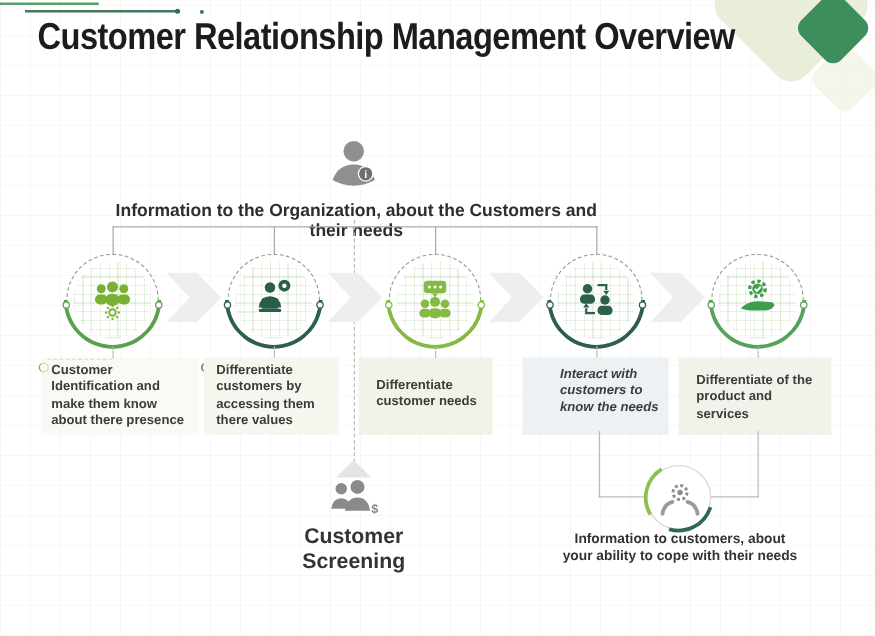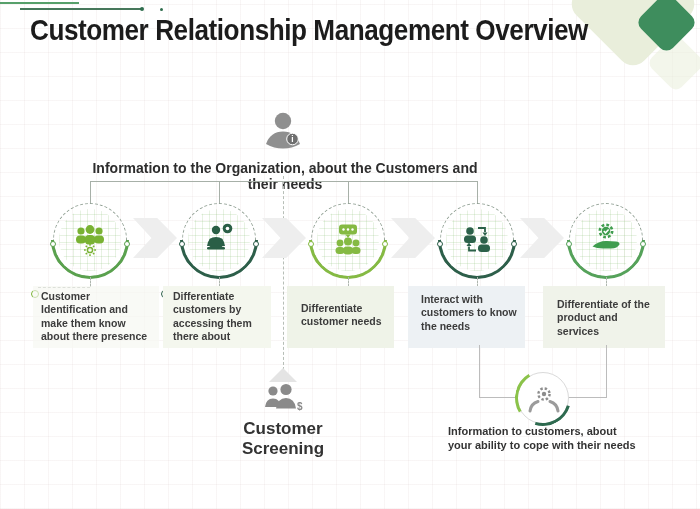--- a/index.html
+++ b/index.html
@@ -58,21 +58,21 @@
   .tbox .txt{font-size:10.5px;font-weight:700;color:#3c3c3c;line-height:1.28;}
   
   .up-tri{left:269px;top:368px;width:0;height:0;border-left:14px solid transparent;border-right:14px solid transparent;border-bottom:14px solid #e4e4e4;}
   .screen-icon{left:259px;top:383px;}
   .screen-label{left:218px;top:419px;width:130px;text-align:center;font-size:17px;font-weight:700;color:#333;}
   
   .br-line{background:#bcbcbc;}
   .gear-circle{left:517px;top:372px;width:52px;height:52px;border:1px solid #dadada;border-radius:50%;background:#fff;box-sizing:border-box;}
   .garc1{position:absolute;inset:-3px;border:3.5px solid transparent;border-left-color:#8bc34a;border-radius:50%;transform:rotate(14deg);}
   .garc2{position:absolute;inset:-3px;border:3.5px solid transparent;border-bottom-color:#2d6a4f;border-radius:50%;transform:rotate(-28deg);}
-  .br-label{left:448px;top:424px;width:192px;font-size:11px;font-weight:700;color:#333;line-height:1.3;}
+  .br-label{left:448px;top:424px;width:192px;text-align:center;font-size:11px;font-weight:700;color:#333;line-height:1.3;}
 </style>
 </head>
 <body>
 
 <div class="slide">
 
   <div class="abs line-a"></div>
   <div class="abs line-b"></div>
   <div class="abs dot dot1"></div>
   <div class="abs dot dot2"></div>
@@ -221,34 +221,34 @@
   <div class="abs sd-h" style="left:38px;width:52px;"></div>
   <div class="abs ring" style="left:31px;border:1.5px solid #79b233;"></div>
   <div class="abs tbox" style="left:33px;width:126px;background:rgba(246,248,241,.65);padding:4px 4px 0 8px;">
     <div class="txt">Customer Identification and make them know about there presence</div>
   </div>
 
   <div class="abs sd-v" style="left:219px;"></div>
   <div class="abs sd-h" style="left:168px;width:51px;"></div>
   <div class="abs ring" style="left:161px;border:1.5px solid #2a5f46;"></div>
   <div class="abs tbox" style="left:163px;width:108px;background:#f4f7ee;padding:4px 4px 0 10px;">
-    <div class="txt">Differentiate customers by accessing them there about</div>
+    <div class="txt">Differentiate customers by accessing them there values</div>
   </div>
 
   <div class="abs sd-v" style="left:348px;"></div>
   <div class="abs sd-h" style="left:296px;width:52px;"></div>
   <div class="abs ring" style="left:289px;border:1.5px solid #85ba43;"></div>
   <div class="abs tbox" style="left:287px;width:107px;background:#eff3e8;padding:16px 4px 0 14px;">
     <div class="txt">Differentiate customer needs</div>
   </div>
 
   <div class="abs sd-v" style="left:477px;"></div>
   <div class="abs sd-h" style="left:428px;width:49px;"></div>
   <div class="abs ring" style="left:421px;border:1.5px solid #4a9aa8;"></div>
-  <div class="abs tbox" style="left:408px;width:117px;background:#edf1f4;padding:7px 4px 0 13px;">
+  <div class="abs tbox" style="left:418px;width:117px;background:#edf1f4;padding:7px 4px 0 30px;font-style:italic;">
     <div class="txt">Interact with customers to know the needs</div>
   </div>
 
   <div class="abs sd-v" style="left:606px;"></div>
   <div class="abs sd-h" style="left:555px;width:51px;"></div>
   <div class="abs ring" style="left:548px;border:1.5px solid #3f9d4e;"></div>
   <div class="abs tbox" style="left:543px;width:122px;background:#f0f3ea;padding:12px 4px 0 14px;">
     <div class="txt">Differentiate of the product and services</div>
   </div>
 

